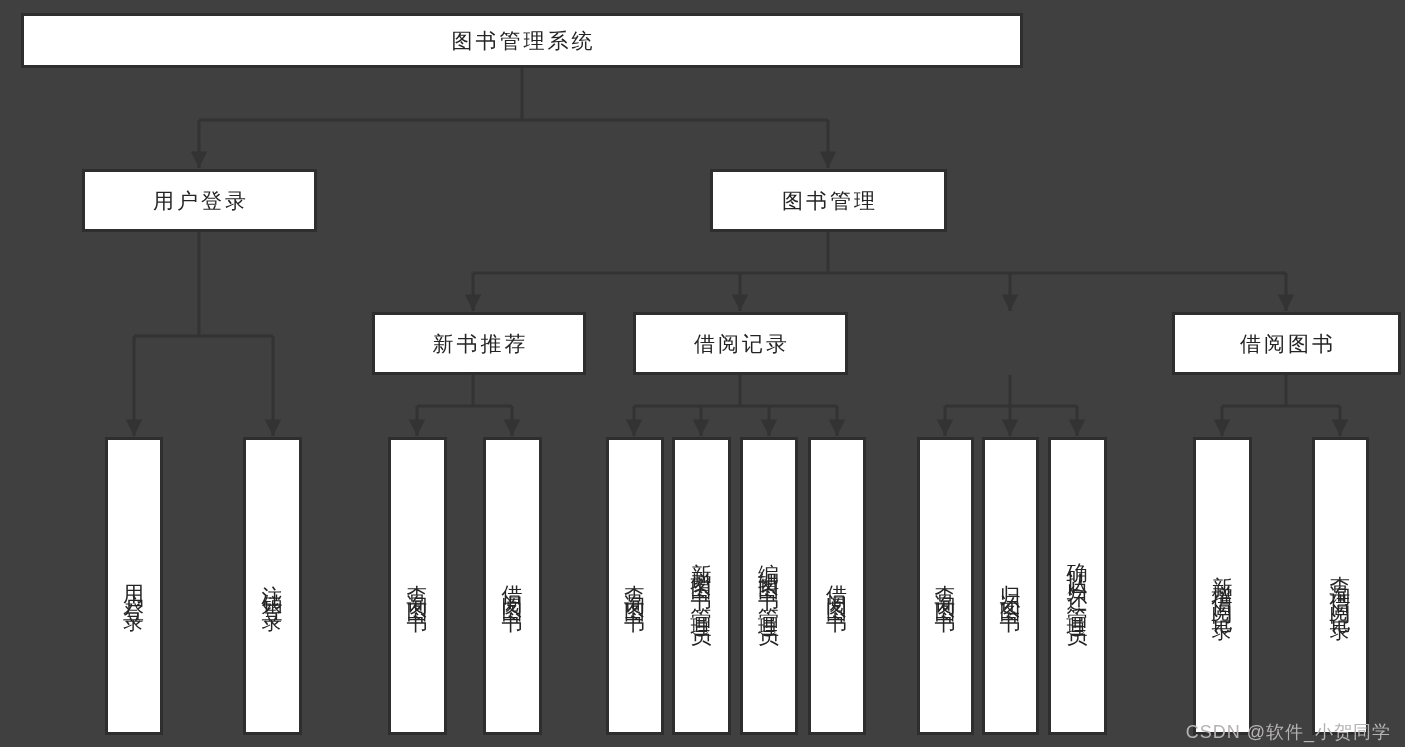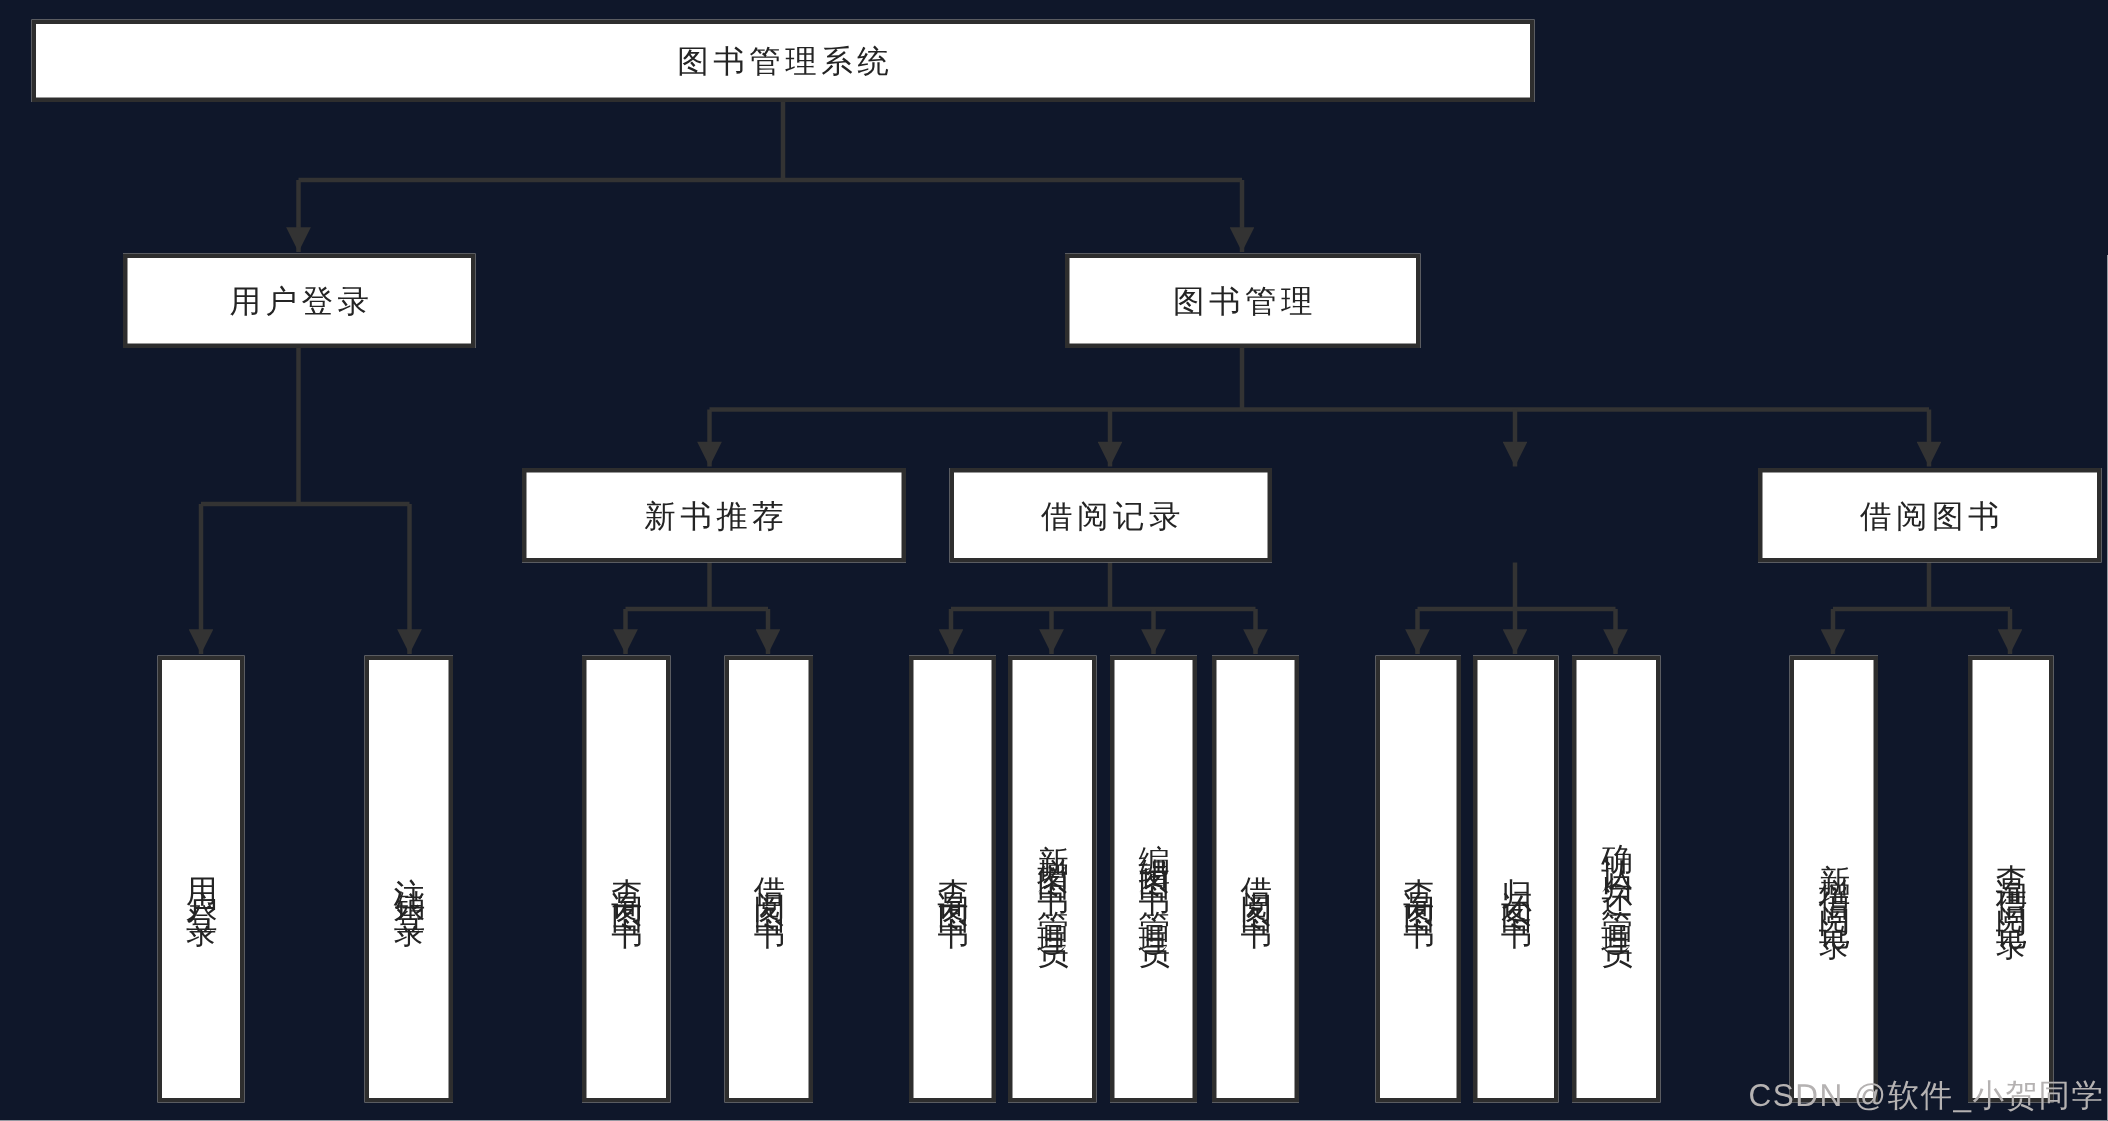--- a/index.html
+++ b/index.html
@@ -1,19 +1,19 @@
 <!DOCTYPE html>
 <html><head>
 <meta charset="utf-8">
 <style>
   html,body { margin:0; padding:0; background:#ffffff; }
   .canvas {
     position:relative;
     width:1405px; height:747px;
-    background:#0f172a;
+    background:#404040;
     font-family:"Liberation Sans", sans-serif;
     overflow:hidden;
   }
   .wires { position:absolute; left:0; top:0; }
   .box {
     position:absolute;
     box-sizing:border-box;
     border:3px solid #2e2e2e;
     background:#ffffff;
     display:flex;
@@ -30,23 +30,23 @@
   .box.v span {
     writing-mode:vertical-rl;
     text-orientation:mixed;
     font-size:21px;
     letter-spacing:9px;
     line-height:1;
     white-space:nowrap;
   }
   .watermark {
     position:absolute;
-    right:2px;
+    right:14px;
     bottom:3px;
-    font-size:21px;
+    font-size:18px;
     letter-spacing:1px;
     color:#b5b2b2;
     white-space:nowrap;
     pointer-events:none;
   }
   path.wire { stroke:#333333; stroke-width:3; fill:none; }
 </style>
 </head>
 <body>
 
@@ -105,21 +105,21 @@
       <path class="wire" d="M1222,406 L1222,436" marker-end="url(#arrow)"></path>
       <path class="wire" d="M1340,406 L1340,436" marker-end="url(#arrow)"></path>
     </g>
   </svg>
 
   <div class="box h" style="left:21px;top:13px;width:1002px;height:55px">图书管理系统</div>
 
   <div class="box h" style="left:82px;top:169px;width:235px;height:63px">用户登录</div>
   <div class="box h" style="left:710px;top:169px;width:237px;height:63px">图书管理</div>
 
-  <div class="box h" style="left:348px;top:312px;width:256px;height:63px">新书推荐</div>
+  <div class="box h" style="left:372px;top:312px;width:214px;height:63px">新书推荐</div>
   <div class="box h" style="left:633px;top:312px;width:215px;height:63px">借阅记录</div>
   <div class="box h" style="left:1172px;top:312px;width:229px;height:63px">借阅图书</div>
 
   <div class="box v" style="left:105px;top:437px;width:58px;height:298px">
     <span>用户登录</span>
   </div>
   <div class="box v" style="left:243px;top:437px;width:59px;height:298px">
     <span>注销登录</span>
   </div>
 

